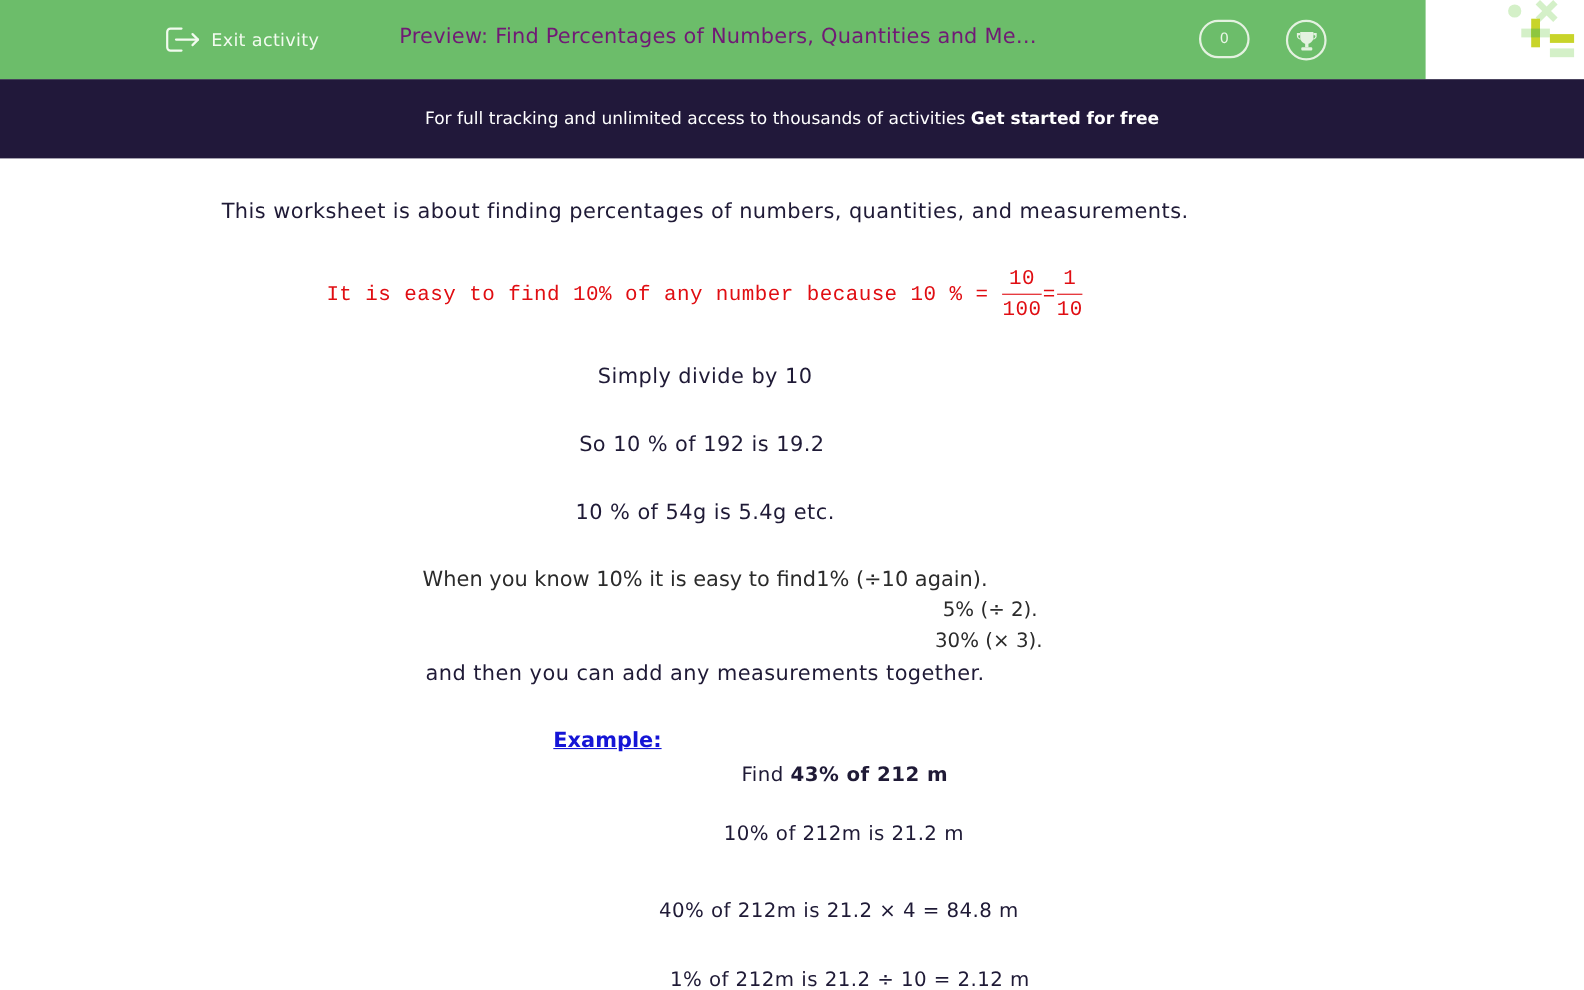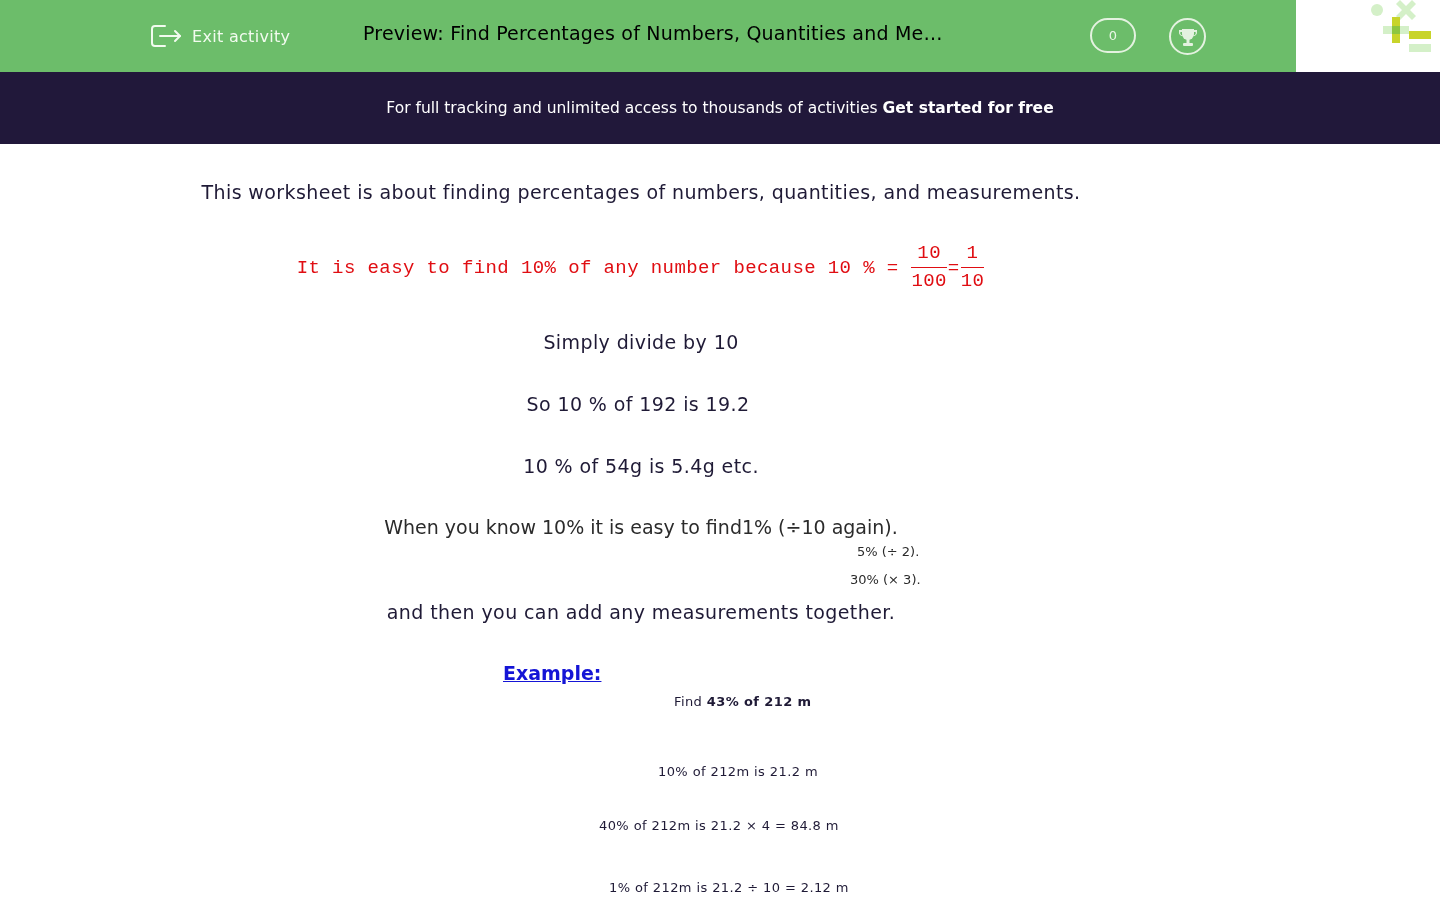--- a/index.html
+++ b/index.html
@@ -3,37 +3,37 @@
 <meta charset="utf-8">
 <style>
   * { box-sizing: border-box; margin: 0; padding: 0; }
   html, body { width: 1440px; height: 900px; overflow: hidden; background: #ffffff; }
   body { font-family: "DejaVu Sans", "Liberation Sans", sans-serif; color: #1f1a36; position: relative; }
 
   .topbar { position: absolute; left: 0; top: 0; width: 1296px; height: 72px; background: #6cbd6a; }
   .exit-btn { position: absolute; left: 149px; top: 20px; height: 32px; display: flex; align-items: center; color: #ffffff; cursor: pointer; }
   .exit-btn svg { width: 34px; height: 30px; }
   .exit-label { margin-left: 9px; font-size: 16px; letter-spacing: 0.3px; color: #f2fbef; }
-  .title { position: absolute; left: 363px; top: 22px; width: 630px; font-size: 19px; color: #000000; white-space: nowrap; overflow: hidden; letter-spacing: 0.2px; }
+  .title { position: absolute; left: 363px; top: 22px; width: 630px; font-size: 19px; color: #701a75; white-space: nowrap; overflow: hidden; letter-spacing: 0.2px; }
   .score-pill { position: absolute; left: 1090px; top: 18px; width: 46px; height: 35px; border: 2px solid #e4f2e0; border-radius: 18px; display: flex; align-items: center; justify-content: center; color: #eaf6e6; font-size: 13px; }
   .trophy-btn { position: absolute; left: 1169px; top: 18px; width: 37px; height: 37px; border: 2px solid #e4f2e0; border-radius: 50%; display: flex; align-items: center; justify-content: center; }
   .logo { position: absolute; left: 1366px; top: 0; width: 74px; height: 56px; }
 
   .banner { position: absolute; left: 0; top: 72px; width: 1440px; height: 72px; background: #21183a; display: flex; align-items: center; justify-content: center; color: #ffffff; font-size: 15.5px; }
   .banner b { font-weight: bold; margin-left: 5px; cursor: pointer; }
 
   .content { position: absolute; left: 0; top: 134px; width: 1440px; }
   .line { position: absolute; left: 0; width: 1282px; text-align: center; font-size: 19px; letter-spacing: 0.4px; white-space: nowrap; }
   .red { color: #e00d12; }
   .frac { display: inline-block; vertical-align: middle; text-align: center; margin: 0 1px; }
   .frac span { display: block; line-height: 27px; }
   .frac .num { border-bottom: 1.5px solid #e00d12; }
   .gray { color: #2b2b2b; }
   .example { position: absolute; left: 503px; top: 528px; font-size: 19px; font-weight: bold; color: #1515d6; text-decoration: underline; cursor: pointer; }
-  .abs { position: absolute; white-space: nowrap; font-size: 13px; letter-spacing: 0.4px; }
+  .abs { position: absolute; white-space: nowrap; font-size: 18px; letter-spacing: 0.4px; }
 </style>
 </head>
 <body>
 
 <div class="topbar">
   <div class="exit-btn">
     <svg viewBox="0 0 34 30" fill="none" stroke="#f2fbef" stroke-width="2" stroke-linecap="round" stroke-linejoin="round">
       <path d="M16 5 H6 a3 3 0 0 0 -3 3 V22 a3 3 0 0 0 3 3 H16"></path>
       <path d="M11 15 H31"></path>
       <path d="M26 10 L31 15 L26 20"></path>
@@ -92,16 +92,16 @@
   <div class="abs gray" style="left:850px; top:438px; letter-spacing:0;">30% (× 3).</div>
   <div class="line" style="top:467px;">and then you can add any measurements together.</div>
 
   <div class="example">Example:</div>
 
   <div class="abs" style="left:674px; top:560px;">
     <span>Find</span>
     <b>43% of 212 m</b>
   </div>
 
-  <div class="abs" style="left:658px; top:630px;text-align:right;">10% of 212m is 21.2 m</div>
+  <div class="abs" style="left:658px; top:614px;text-align:right;">10% of 212m is 21.2 m</div>
   <div class="abs" style="left:599px; top:684px;">40% of 212m is 21.2 × 4 = 84.8 m</div>
   <div class="abs" style="left:609px; top:746px;">1% of 212m is 21.2 ÷ 10 = 2.12 m</div>
 </div>
 
 </body></html>

